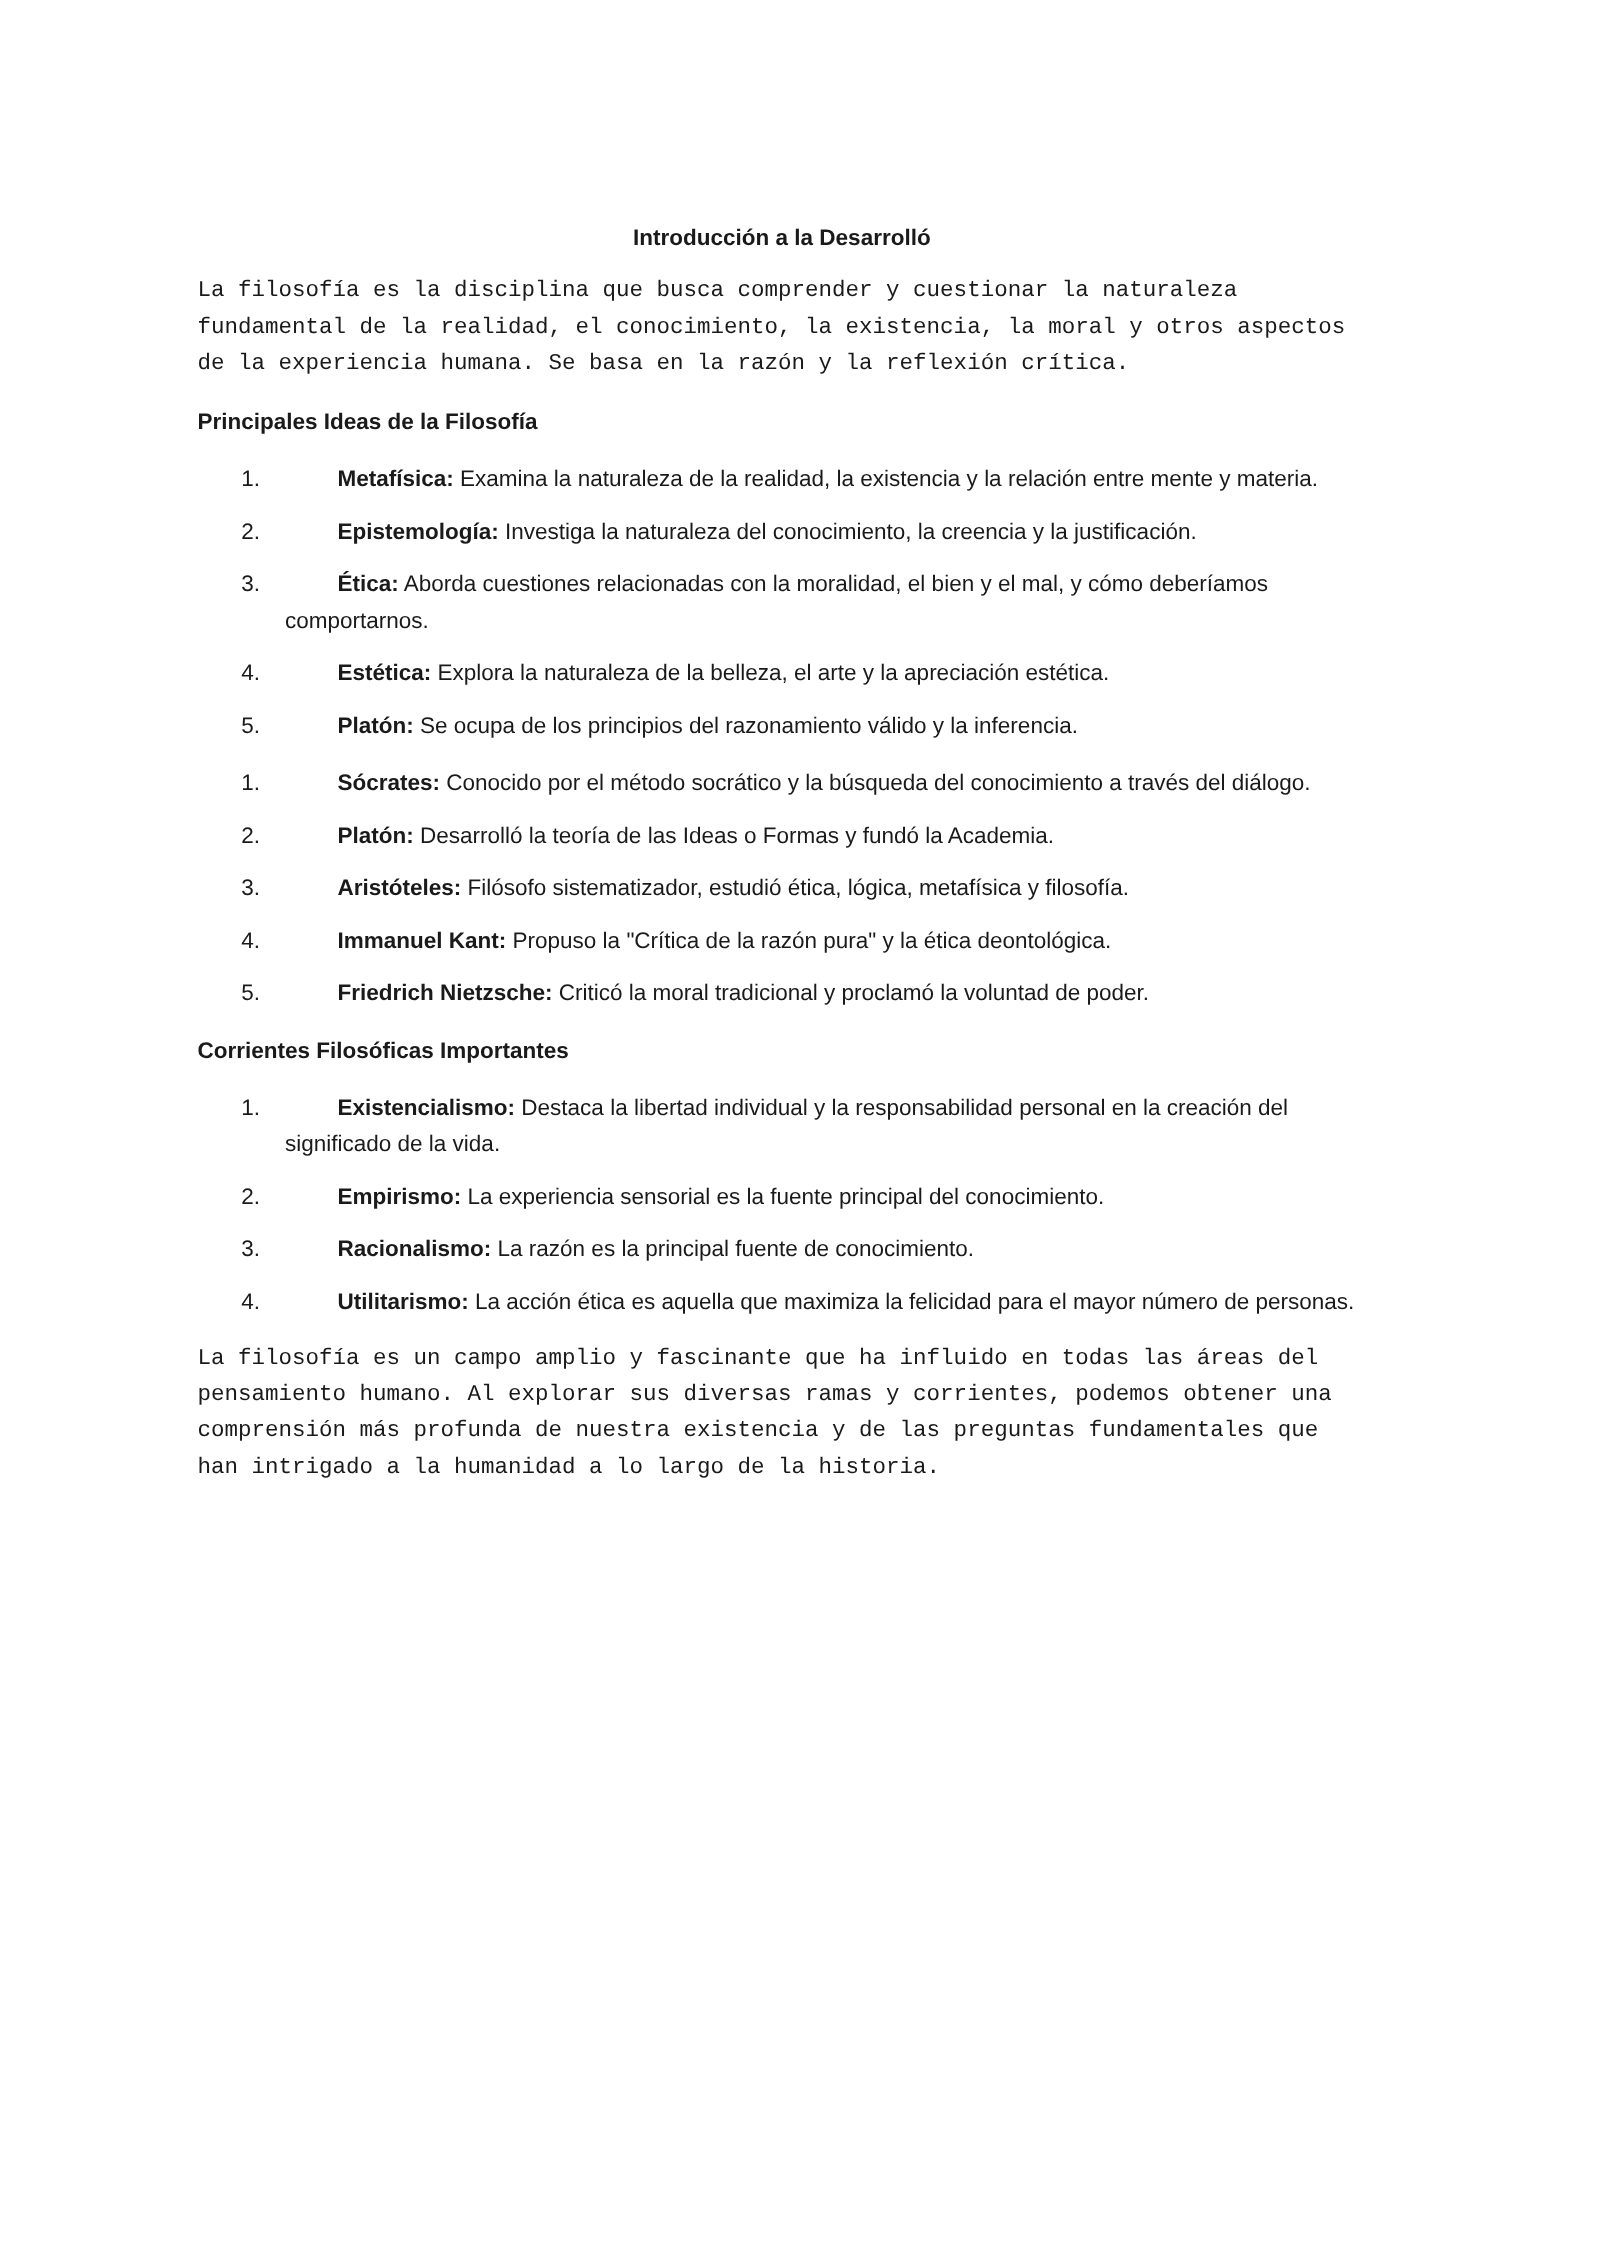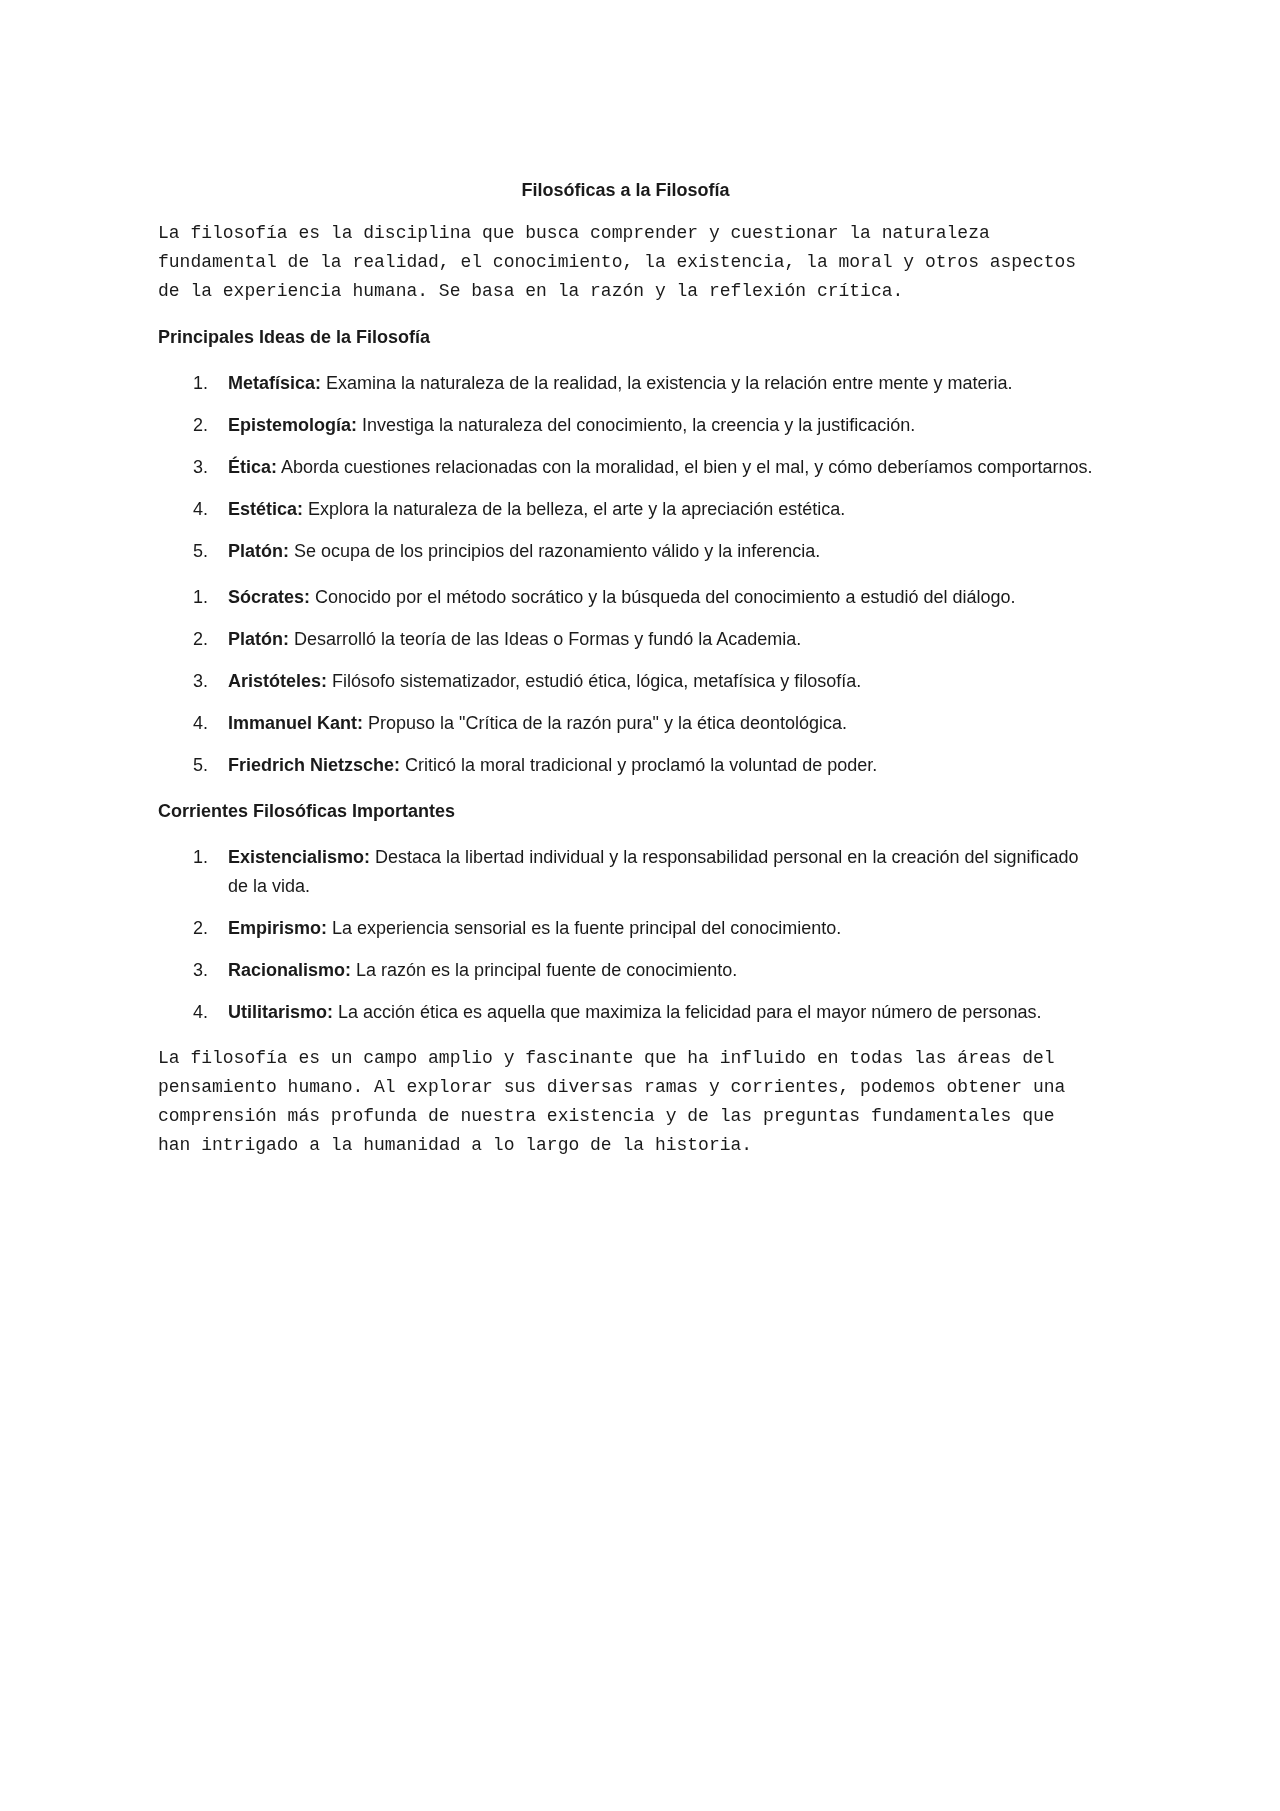--- a/index.html
+++ b/index.html
@@ -46,28 +46,29 @@
     padding-left: 70px;
     margin: 0 0 13px 0;
   }
   ol.nlist .num {
     position: absolute;
     left: 35px;
     top: 0;
   }
   .term {
     font-weight: 700;
+    margin-left: 42px;
   }
 </style>
 </head>
 <body>
 
 <div class="doc">
 
-  <h1 class="title">Filosóficas a la Filosofía</h1>
+  <h1 class="title">Introducción a la Desarrolló</h1>
 
   <p class="para">La filosofía es la disciplina que busca comprender y cuestionar la naturaleza fundamental de la realidad, el conocimiento, la existencia, la moral y otros aspectos de la experiencia humana. Se basa en la razón y la reflexión crítica.</p>
 
   <h2 class="heading">Principales Ideas de la Filosofía</h2>
   <ol class="nlist">
     <li>
       <span class="num">1.</span>
       <span class="term">Metafísica:</span>
       <span class="desc">Examina la naturaleza de la realidad, la existencia y la relación entre mente y materia.</span>
     </li>
@@ -90,21 +91,21 @@
       <span class="num">5.</span>
       <span class="term">Platón:</span>
       <span class="desc">Se ocupa de los principios del razonamiento válido y la inferencia.</span>
     </li>
   </ol>
 
   <ol class="nlist">
     <li>
       <span class="num">1.</span>
       <span class="term">Sócrates:</span>
-      <span class="desc">Conocido por el método socrático y la búsqueda del conocimiento a estudió del diálogo.</span>
+      <span class="desc">Conocido por el método socrático y la búsqueda del conocimiento a través del diálogo.</span>
     </li>
     <li>
       <span class="num">2.</span>
       <span class="term">Platón:</span>
       <span class="desc">Desarrolló la teoría de las Ideas o Formas y fundó la Academia.</span>
     </li>
     <li>
       <span class="num">3.</span>
       <span class="term">Aristóteles:</span>
       <span class="desc">Filósofo sistematizador, estudió ética, lógica, metafísica y filosofía.</span>

